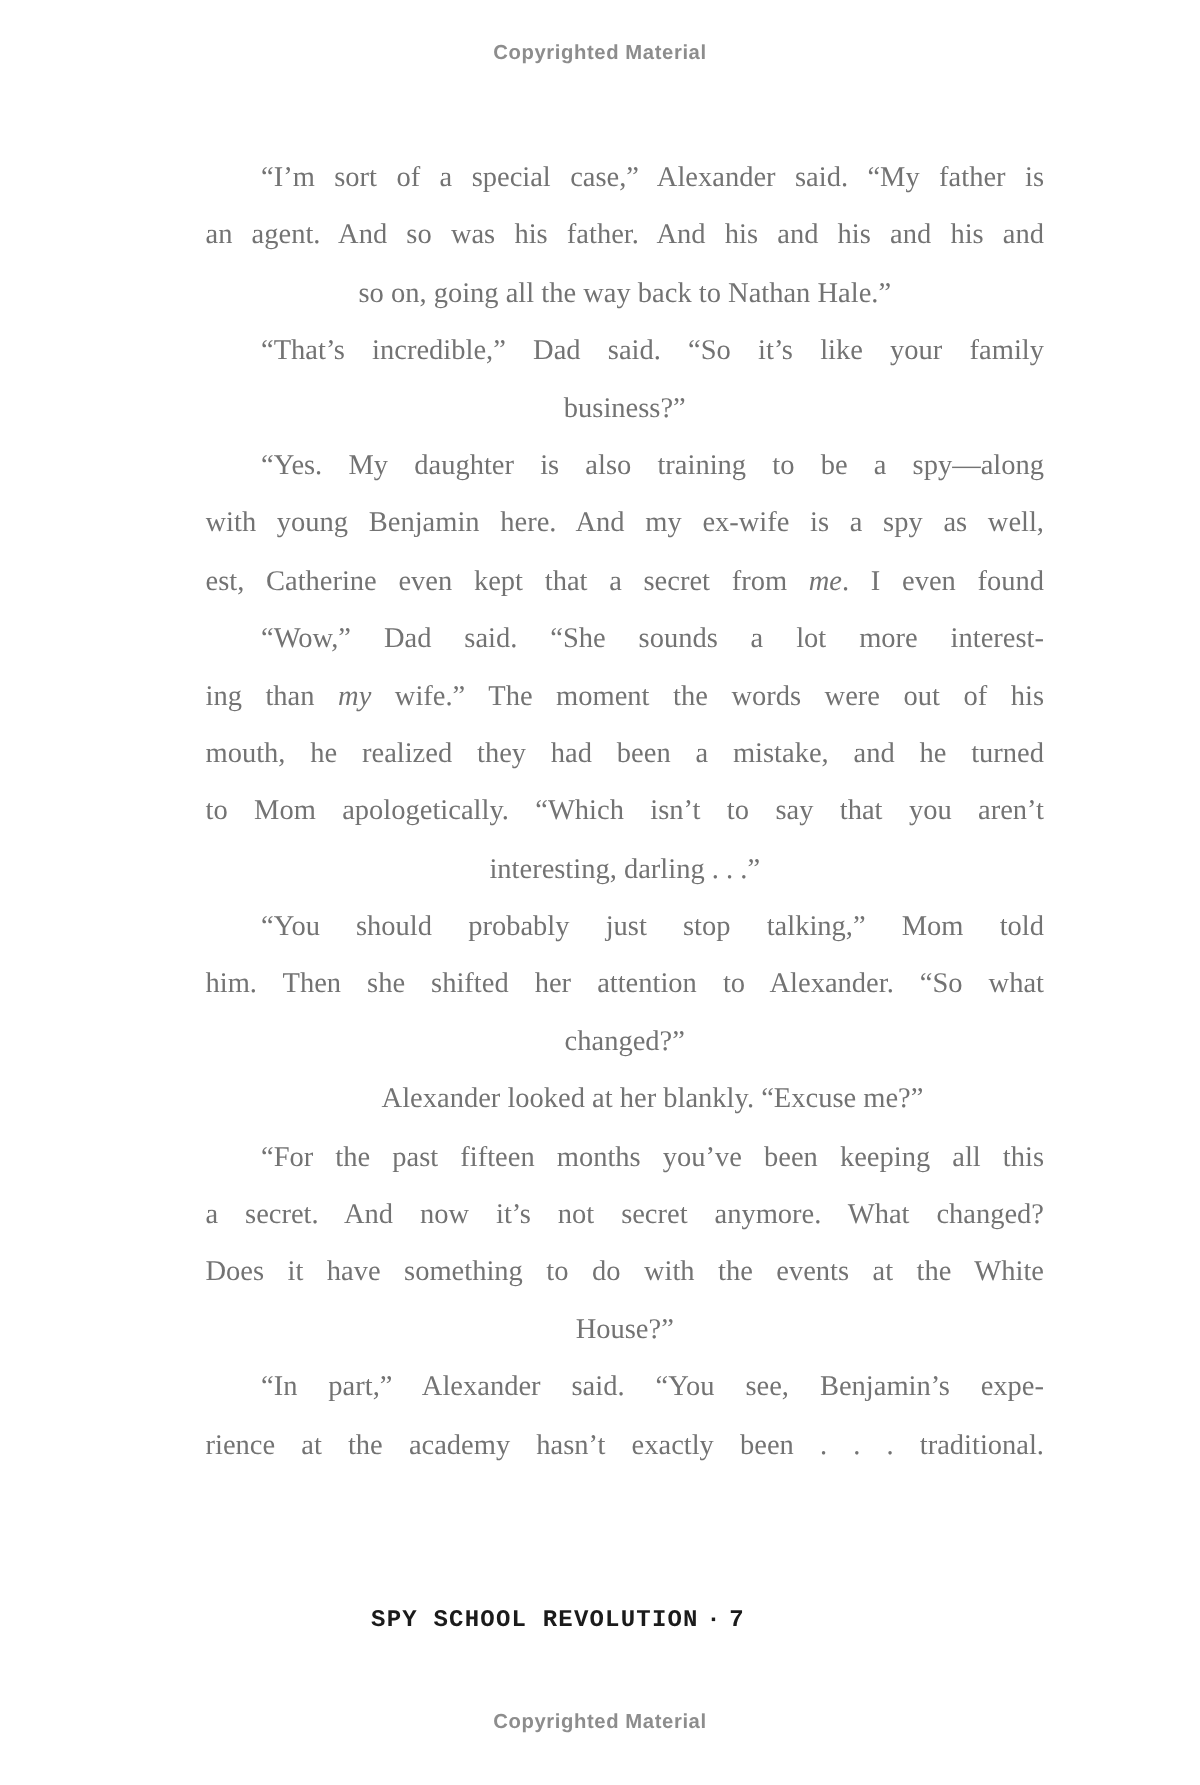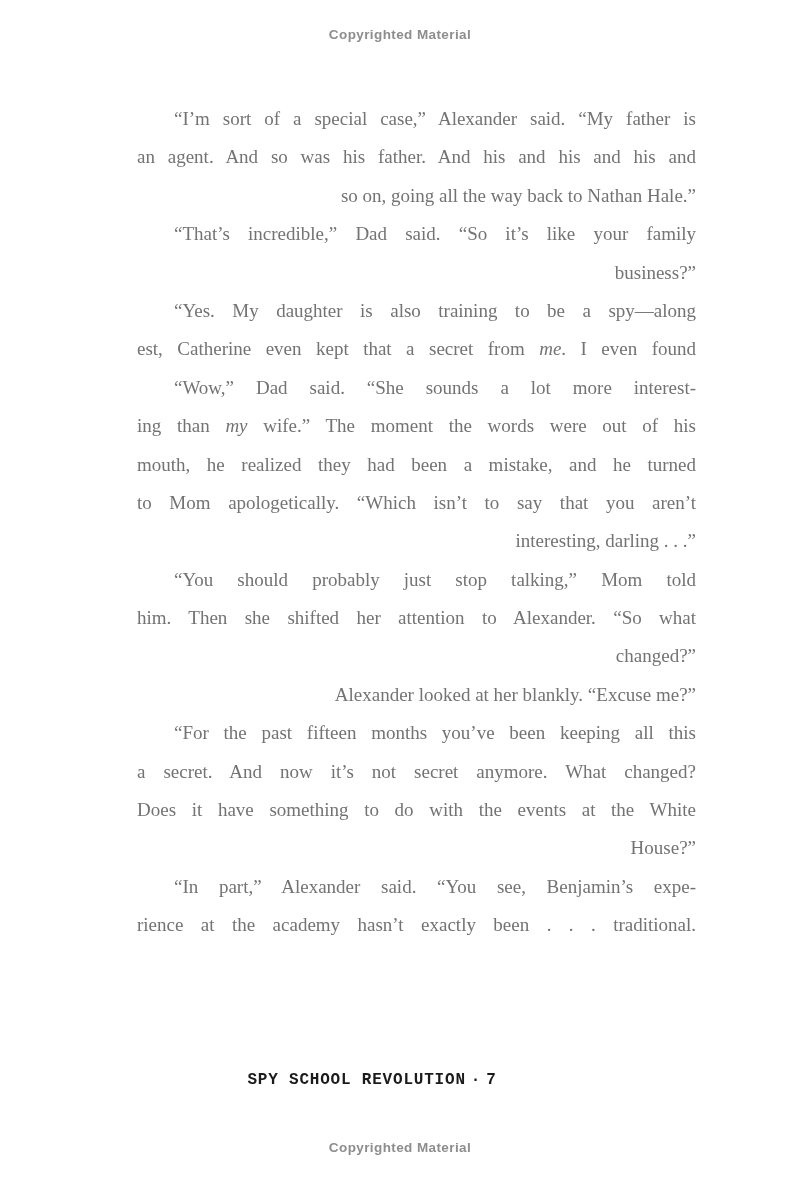--- a/index.html
+++ b/index.html
@@ -29,21 +29,21 @@
   .text-block {
     position: absolute;
     left: 137px; top: 100px; width: 559px;
     font-size: 19px;
     color: #737373;
   }
   .line {
     height: 38.4px;
     line-height: 38.4px;
     overflow: hidden;
-    text-align: right;
+    text-align: center;
   }
   .line.ind { text-indent: 37px; }
   .line.just {
     text-align: justify;
     text-align-last: justify;
   }
   .line.just::after {
     content: "";
     display: inline-block;
     width: 100%;
@@ -69,20 +69,21 @@
 
   <div class="notice top">Copyrighted Material</div>
 
   <div class="text-block" id="text-block">
       <div class="line just ind"><span>“I’m sort of a special case,” Alexander said. “My father is</span></div>
       <div class="line just"><span>an agent. And so was his father. And his and his and his and</span></div>
       <div class="line"><span>so on, going all the way back to Nathan Hale.”</span></div>
       <div class="line just ind"><span>“That’s incredible,” Dad said. “So it’s like your family</span></div>
       <div class="line"><span>business?”</span></div>
       <div class="line just ind"><span>“Yes. My daughter is also training to be a spy—along</span></div>
+      <div class="line just"><span>with young Benjamin here. And my ex-wife is a spy as well,</span></div>
       <div class="line just"><span>est, Catherine even kept that a secret from </span><span class="italic">me</span><span>. I even found</span></div>
       <div class="line just ind"><span>“Wow,” Dad said. “She sounds a lot more interest-</span></div>
       <div class="line just"><span>ing than </span><span class="italic">my</span><span> wife.” The moment the words were out of his</span></div>
       <div class="line just"><span>mouth, he realized they had been a mistake, and he turned</span></div>
       <div class="line just"><span>to Mom apologetically. “Which isn’t to say that you aren’t</span></div>
       <div class="line"><span>interesting, darling . . .”</span></div>
       <div class="line just ind"><span>“You should probably just stop talking,” Mom told</span></div>
       <div class="line just"><span>him. Then she shifted her attention to Alexander. “So what</span></div>
       <div class="line"><span>changed?”</span></div>
       <div class="line ind"><span>Alexander looked at her blankly. “Excuse me?”</span></div>

